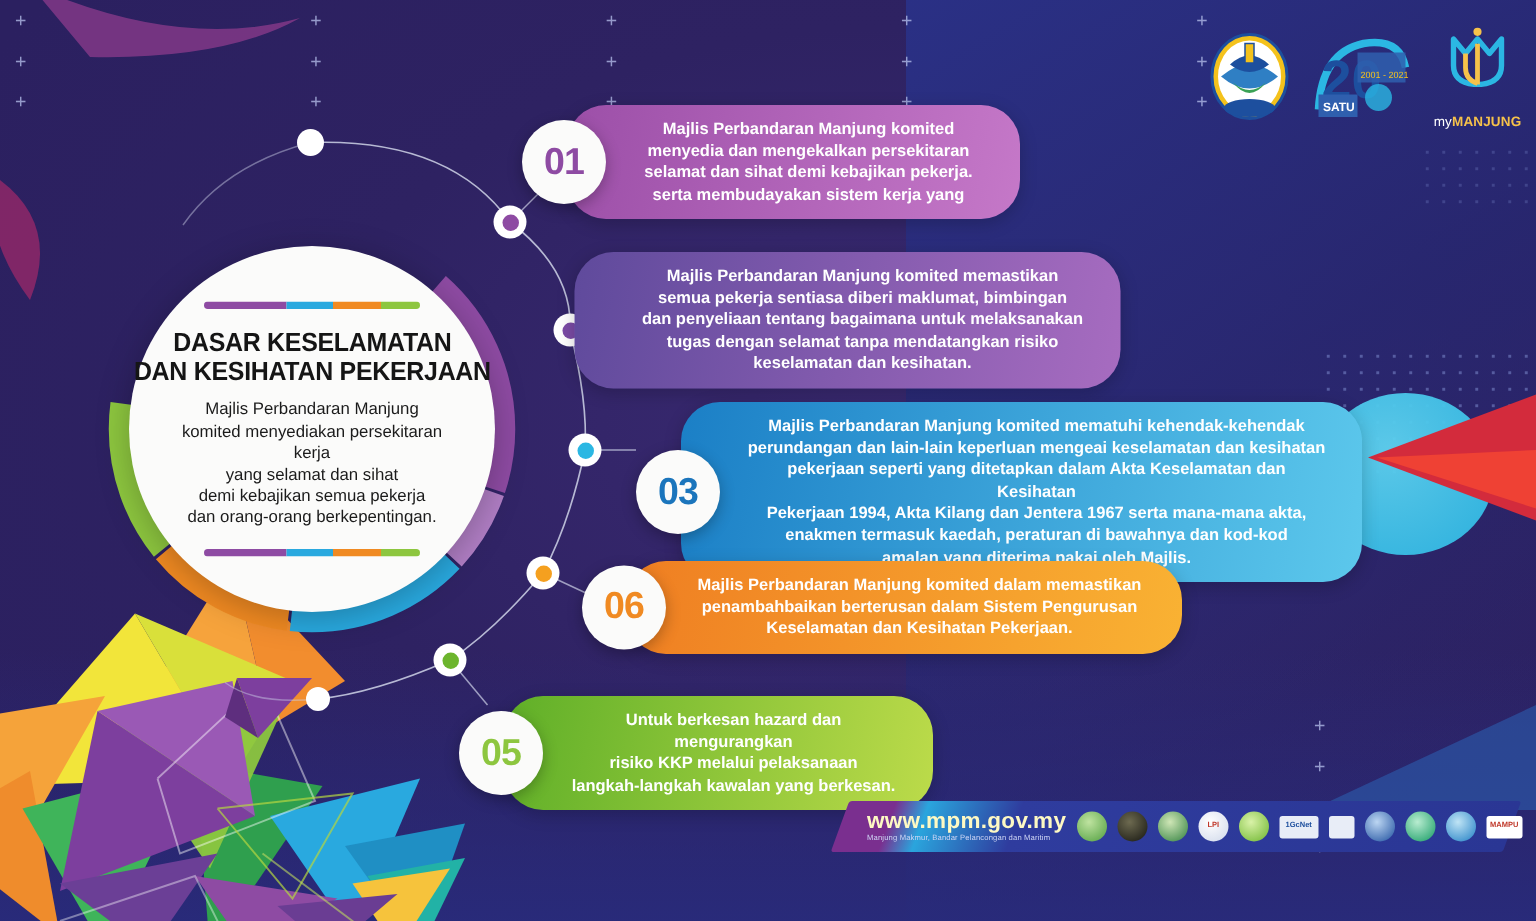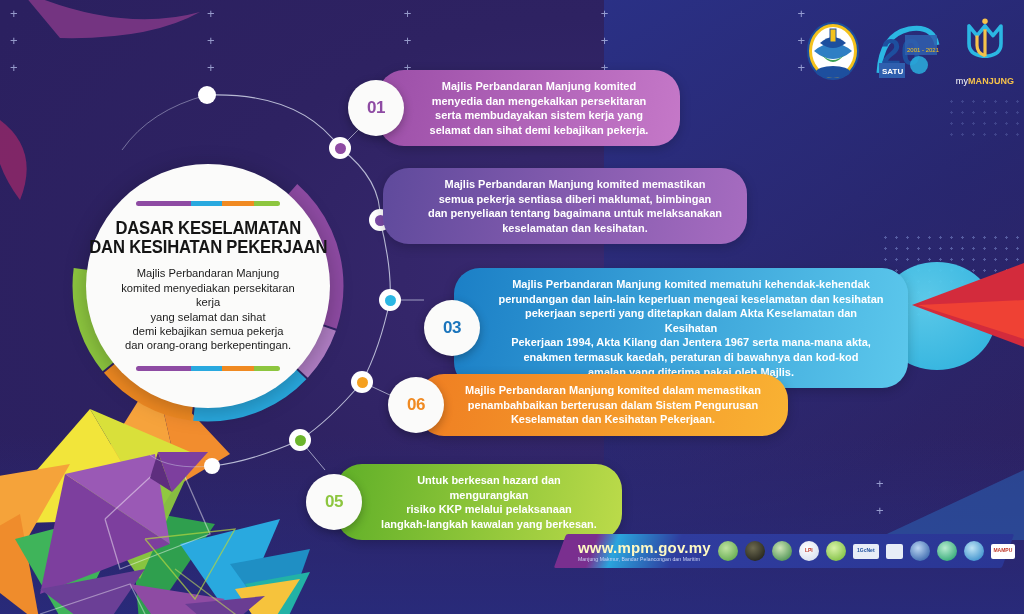--- a/index.html
+++ b/index.html
@@ -127,21 +127,21 @@
   }
   .node i {
     display:block; border-radius:50%;
   }
   
   .row { position:absolute; display:flex; align-items:center; z-index:5; }
   .badge {
     width:56px; height:56px; border-radius:50%;
     background:#fbfbfa;
     display:flex; align-items:center; justify-content:center;
-    font-weight:bold; font-size:17px;
+    font-weight:bold; font-size:25px;
     box-shadow:0 3px 10px rgba(0,0,0,.28);
     flex:0 0 auto;
     position:relative; z-index:3;
     letter-spacing:-0.5px;
   }
   .pill {
     margin-left:-26px;
     padding:9px 24px 9px 44px;
     border-radius:26px;
     color:#ffffff;
@@ -332,30 +332,31 @@
     <i style="width:11px;height:11px;background:#6cb52d;"></i>
     </div>
 
   <div class="row" style="left:348px; top:70px;">
     <div class="badge" style="color:#8e4ba3;">
       <span>01</span>
     </div>
     <div class="pill" style="background:linear-gradient(100deg,#9c4fa8,#c578c8); width:302px;">
       <span>Majlis Perbandaran Manjung komited</span>
       <span>menyedia dan mengekalkan persekitaran</span>
+      <span>selamat dan sihat demi kebajikan pekerja.</span>
       <span>serta membudayakan sistem kerja yang</span>
-      <span>selamat dan sihat demi kebajikan pekerja.</span>
     </div>
   </div>
 
   <div class="row" style="left:409px; top:168px;">
     <div class="pill" style="background:linear-gradient(100deg,#5f4a9c,#a76cc0); width:364px;">
       <span>Majlis Perbandaran Manjung komited memastikan</span>
       <span>semua pekerja sentiasa diberi maklumat, bimbingan</span>
       <span>dan penyeliaan tentang bagaimana untuk melaksanakan</span>
+      <span>tugas dengan selamat tanpa mendatangkan risiko</span>
       <span>keselamatan dan kesihatan.</span>
     </div>
   </div>
 
   <div class="row" style="left:424px; top:268px;">
     <div class="badge" style="color:#1b75bc;">
       <span>03</span>
     </div>
     <div class="pill" style="background:linear-gradient(100deg,#1b7fc6,#5cc8ec); width:454px;">
       <span>Majlis Perbandaran Manjung komited mematuhi kehendak-kehendak</span>

